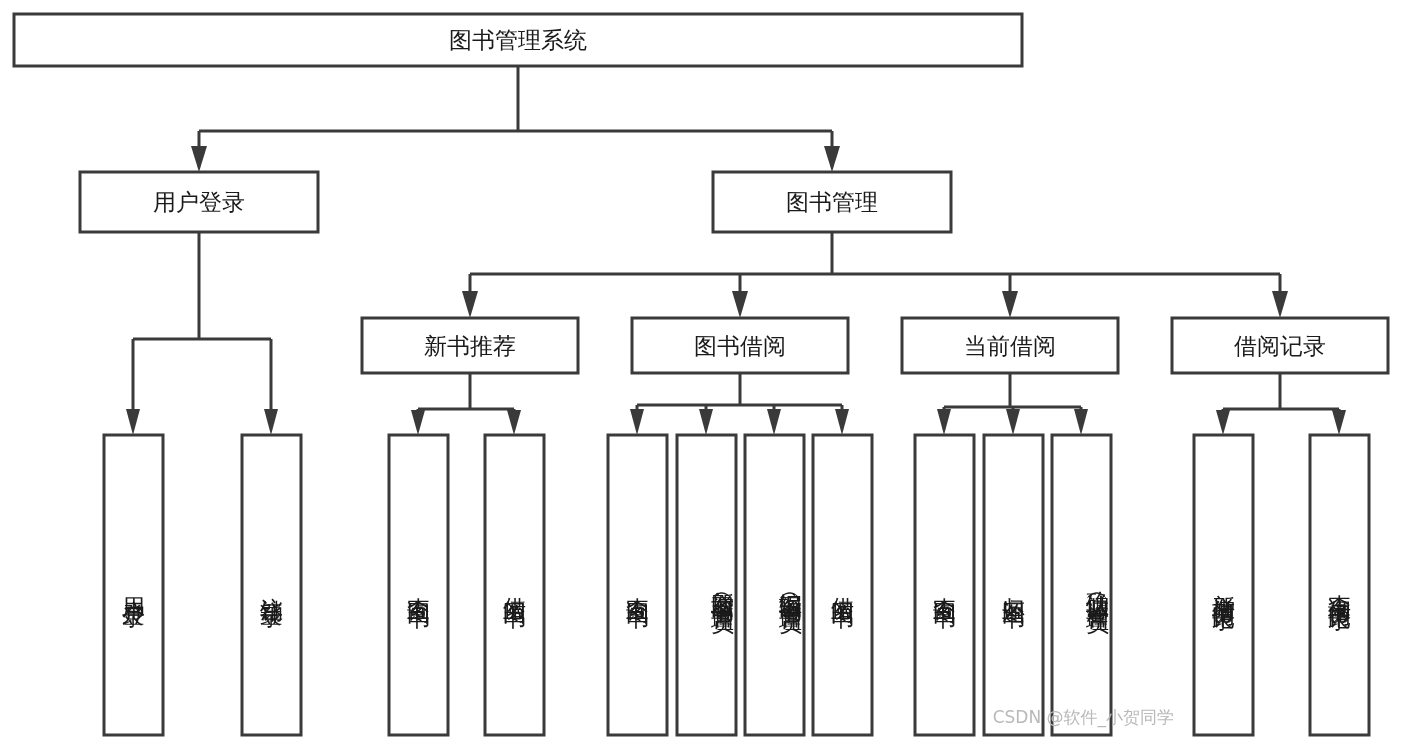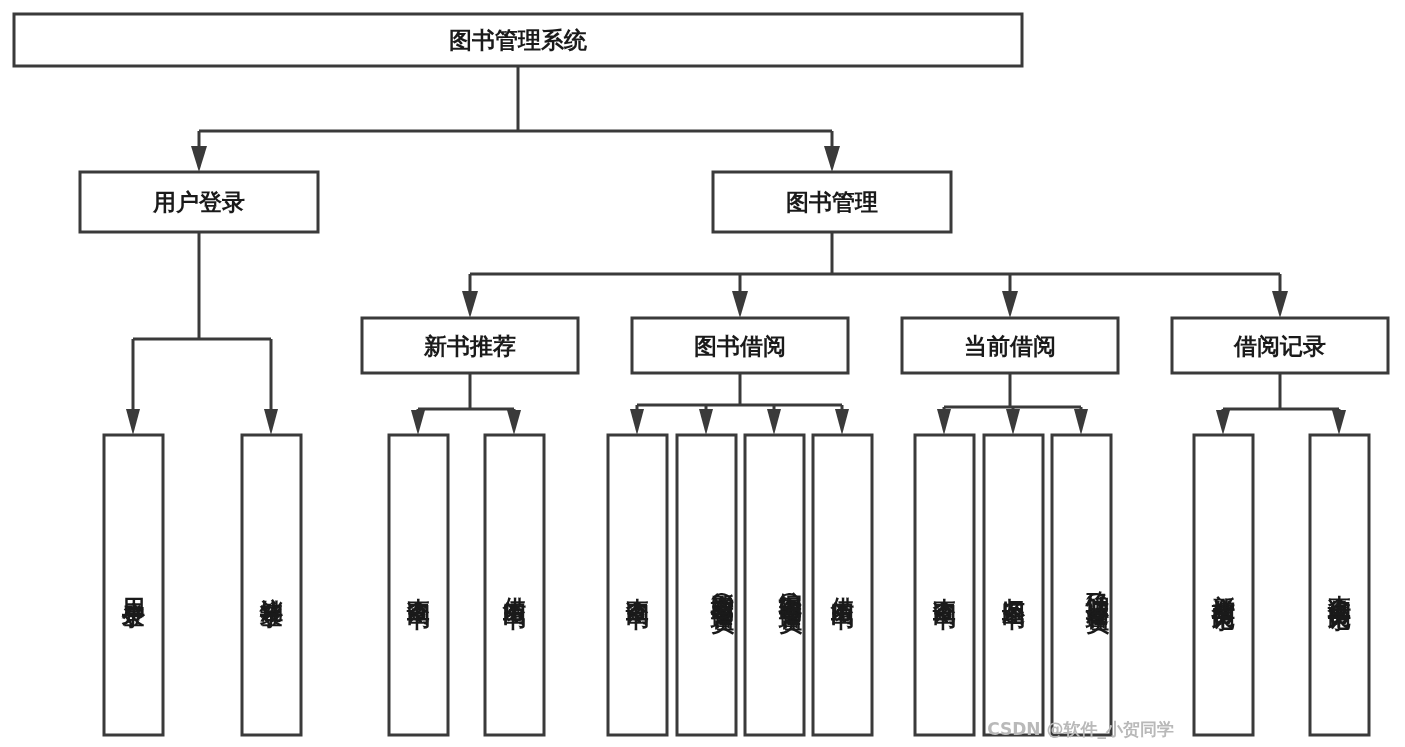--- a/index.html
+++ b/index.html
@@ -11,21 +11,20 @@
     width: 1405px;
     height: 747px;
     font-family: "DejaVu Sans", "Liberation Sans", sans-serif;
     overflow: hidden;
   }
   #diagram-root {
     position: relative;
     width: 1182px;
     height: 747px;
     background: #ffffff;
-    font-weight: bold;
   }
   svg#flowchart {
     position: absolute;
     left: 0;
     top: 0;
     width: 1405px;
     height: 747px;
     display: block;
   }
   .node-rect {
@@ -59,21 +58,21 @@
     line-height: 1.18;
     color: #1a1a1a;
     letter-spacing: 3px;
     text-align: center;
     white-space: pre;
     user-select: none;
   }
   .watermark {
     position: absolute;
     right: 8px;
-    bottom: 6px;
+    bottom: 18px;
     font-family: "DejaVu Sans", "Liberation Sans", sans-serif;
     font-size: 17px;
     color: #b9b9b9;
     white-space: nowrap;
     user-select: none;
   }
 </style>
 </head>
 <body>
 

